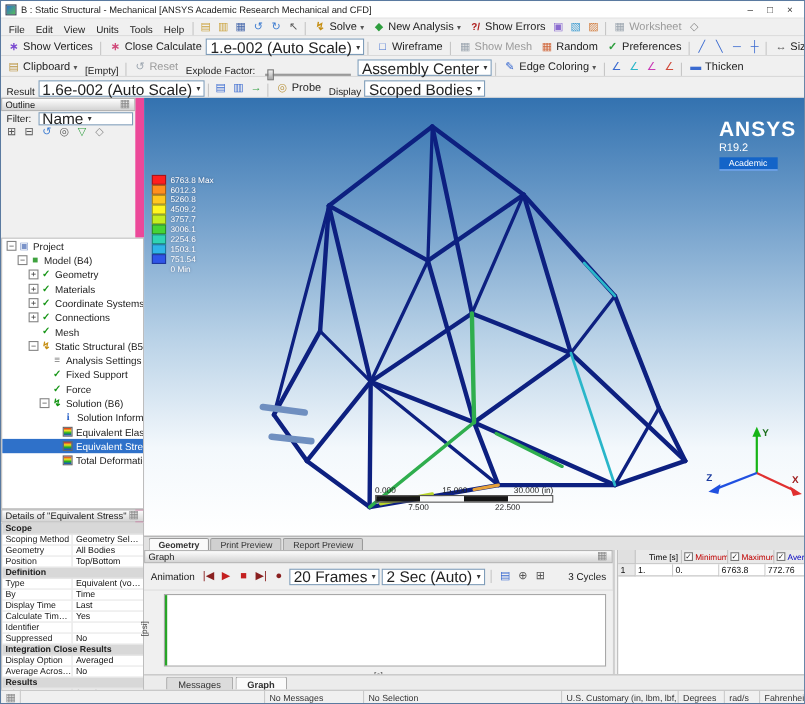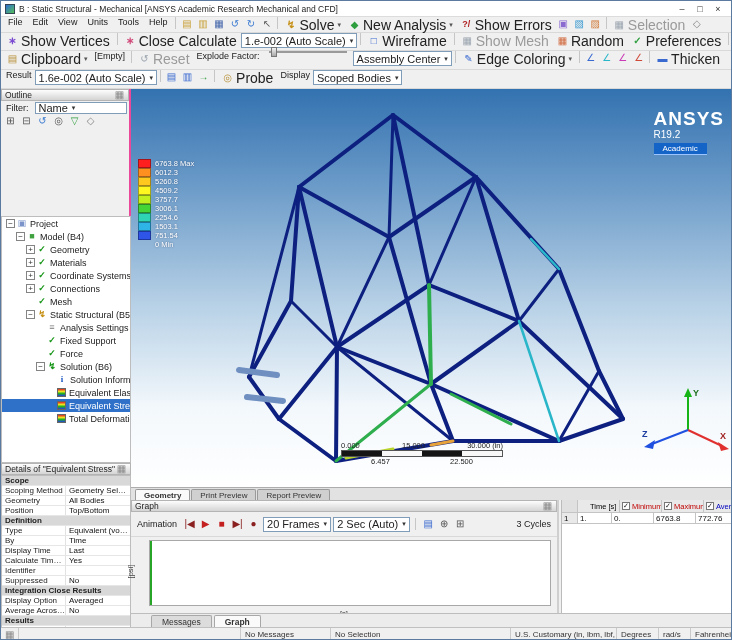--- a/index.html
+++ b/index.html
@@ -5,30 +5,30 @@
 *{margin:0;padding:0;box-sizing:border-box}
 body{font-family:"Liberation Sans",sans-serif;background:#888}
 .win{position:relative;width:732px;height:640px;background:#f0f0f0;color:#111;font-size:9px;overflow:hidden;border:1px solid #5a7aa0}
 
 .titlebar{height:16px;background:#fff;display:flex;align-items:center;gap:4px;padding:0 4px;border-bottom:1px solid #dcdcdc}
 .appicon{width:10px;height:10px;background:linear-gradient(135deg,#2e6fd0,#57c058);border:1px solid #345;flex:none}
 .title{font-size:8.5px;color:#222;white-space:nowrap;overflow:hidden}
 .wctrls{margin-left:auto;display:flex}
 .wc{width:18px;text-align:center;font-size:9px;color:#333;cursor:default}
 
-.menubar,.tbar{display:flex;align-items:flex-start;padding:0 2px;background:#f0f0f0;border-bottom:1px solid #d9d9d9;white-space:nowrap}
+.menubar,.tbar{display:flex;align-items:flex-end;padding:0 2px;background:#f0f0f0;border-bottom:1px solid #d9d9d9;white-space:nowrap}
 .menubar{height:16px}
 .tbar2{height:18px}.tbar3{height:19px}.tbar4{height:19px}
 .menus{display:inline-flex}
 .menu{padding:0 5px;font-size:9px;color:#222}
 .vsep{width:1px;height:12px;background:#c6c6c6;margin:0 3px;flex:none}
 .iconstrip{display:inline-flex;gap:1px}
 .ico{width:15px;height:14px;display:inline-flex;align-items:center;justify-content:center;border:1px solid transparent}
 .g{font-size:10px;line-height:1}
-.tbtn{display:inline-flex;align-items:center;gap:3px;height:15px;padding:0 4px;font-size:14px;color:#222}
+.tbtn{display:inline-flex;align-items:center;gap:3px;height:15px;padding:0 4px;font-size:10px;color:#222}
 .tbtn.dda::after{content:"\25BE";font-size:7px;color:#555}
 .disabled{color:#9a9a9a}
 .xi{display:inline-flex;width:11px;justify-content:center;font-size:10px;line-height:1}
 .xi-solve::before{content:"\21AF";color:#c69016;font-weight:bold}
 .xi-newan::before{content:"\25C6";color:#2e9e3e}
 .xi-q::before{content:"?/";color:#b02020;font-weight:bold;font-size:9px}
 .xi-ws::before{content:"\25A6";color:#9aa4ae}
 .xi-showv::before{content:"\2217";color:#7a4ad0;font-weight:bold}
 .xi-closev::before{content:"\2217";color:#d04a7a;font-weight:bold}
 .xi-wire::before{content:"\25A1";color:#3a6ad0}
@@ -37,27 +37,27 @@
 .xi-pref::before{content:"\2713";color:#2e9e3e;font-weight:bold}
 .xi-size::before{content:"\2194";color:#555}
 .xi-loc::before{content:"\25CE";color:#555}
 .xi-conv::before{content:"\21C4";color:#555}
 .xi-clip::before{content:"\25A4";color:#b8923c}
 .xi-reset::before{content:"\21BA";color:#9aa4ae}
 .xi-edgecolor::before{content:"\270E";color:#3a6ad0}
 .xi-thicken::before{content:"\25AC";color:#3a6ad0}
 .xi-probe::before{content:"\25CE";color:#b8923c}
 .xi-status::before{content:"\25A6";color:#888}
-.dd{display:inline-flex;align-items:center;height:15px;border:1px solid #7f9db9;background:#fff;padding:0 3px;font-size:11px;gap:4px;color:#222}
+.dd{display:inline-flex;align-items:center;height:15px;border:1px solid #7f9db9;background:#fff;padding:0 3px;font-size:14px;gap:4px;color:#222}
 .dd::after{content:"\25BE";font-size:7px;color:#333}
 .lab{font-size:9px;color:#222;padding:0 3px}
 .slider{width:78px;height:2px;background:#9a9a9a;position:relative;margin:0 6px;flex:none}
 .slider-thumb{position:absolute;left:2px;top:-4px;width:6px;height:10px;background:linear-gradient(#f2f2f2,#a8a8a8);border:1px solid #777}
 
-.leftpanel{position:absolute;left:0;top:88px;width:130px;height:524px;background:#f0f0f0;border-right:2px solid #ec4899}
+.leftpanel{position:absolute;left:0;top:88px;width:130px;height:524px;background:#f0f0f0;border-right:8px solid #ec4899}
 .phead{height:12px;background:linear-gradient(#fdfdfd,#d4d4d4);border:1px solid #b4b4b4;display:flex;align-items:center;padding:0 3px;font-size:8.5px;color:#222}
 .pin{margin-left:auto;display:inline-flex;gap:3px;color:#666;font-size:8px}
 .frow{display:flex;align-items:center;height:13px;padding:0 2px;gap:3px}
 .frow .dd{flex:1;height:12px}
 .minirow{display:flex;align-items:center;height:14px;padding:0 2px;gap:1px}
 .treewrap{position:absolute;left:0;top:127px;width:130px;height:247px;background:#fff;border:1px solid #bdbdbd;overflow:hidden}
 .trow{display:flex;align-items:center;height:13px;padding-left:2px;white-space:nowrap;overflow:hidden}
 .trow.sel{background:#2f71c9}
 .trow.sel .tlab{color:#fff}
 .tind{flex:none;height:1px}
@@ -198,21 +198,21 @@
         <span class="ico">
           <span class="g" style="color: rgb(58, 154, 208);">▧</span>
         </span>
         <span class="ico">
           <span class="g" style="color: rgb(208, 122, 58);">▨</span>
         </span>
       </span>
     <span class="vsep"></span>
     <span class="tbtn disabled">
         <span class="xi xi-ws"></span>
-        <span>Selection</span>
+        <span>Worksheet</span>
       </span>
     <span class="iconstrip">
 
     <span class="ico">
           <span class="g" style="color: rgb(136, 136, 136);">◇</span>
         </span>
       </span>
   </div>
 
   <div class="tbar tbar2">
@@ -707,21 +707,21 @@
     </div>
 
     <div class="ruler">
       <div class="rl top">
         <span>0.000</span>
         <span>15.000</span>
         <span>30.000 (in)</span>
       </div>
       <div class="rbar"></div>
       <div class="rl bot">
-        <span>6.457</span>
+        <span>7.500</span>
         <span>22.500</span>
       </div>
     </div>
 
     <svg class="triad" width="96" height="84">
       <g stroke-width="2" fill="none">
         <line x1="52" y1="46" x2="52" y2="12" stroke="#16b416"></line>
         <line x1="52" y1="46" x2="86" y2="62" stroke="#e03030"></line>
         <line x1="52" y1="46" x2="16" y2="60" stroke="#2050e0"></line>
       </g>

